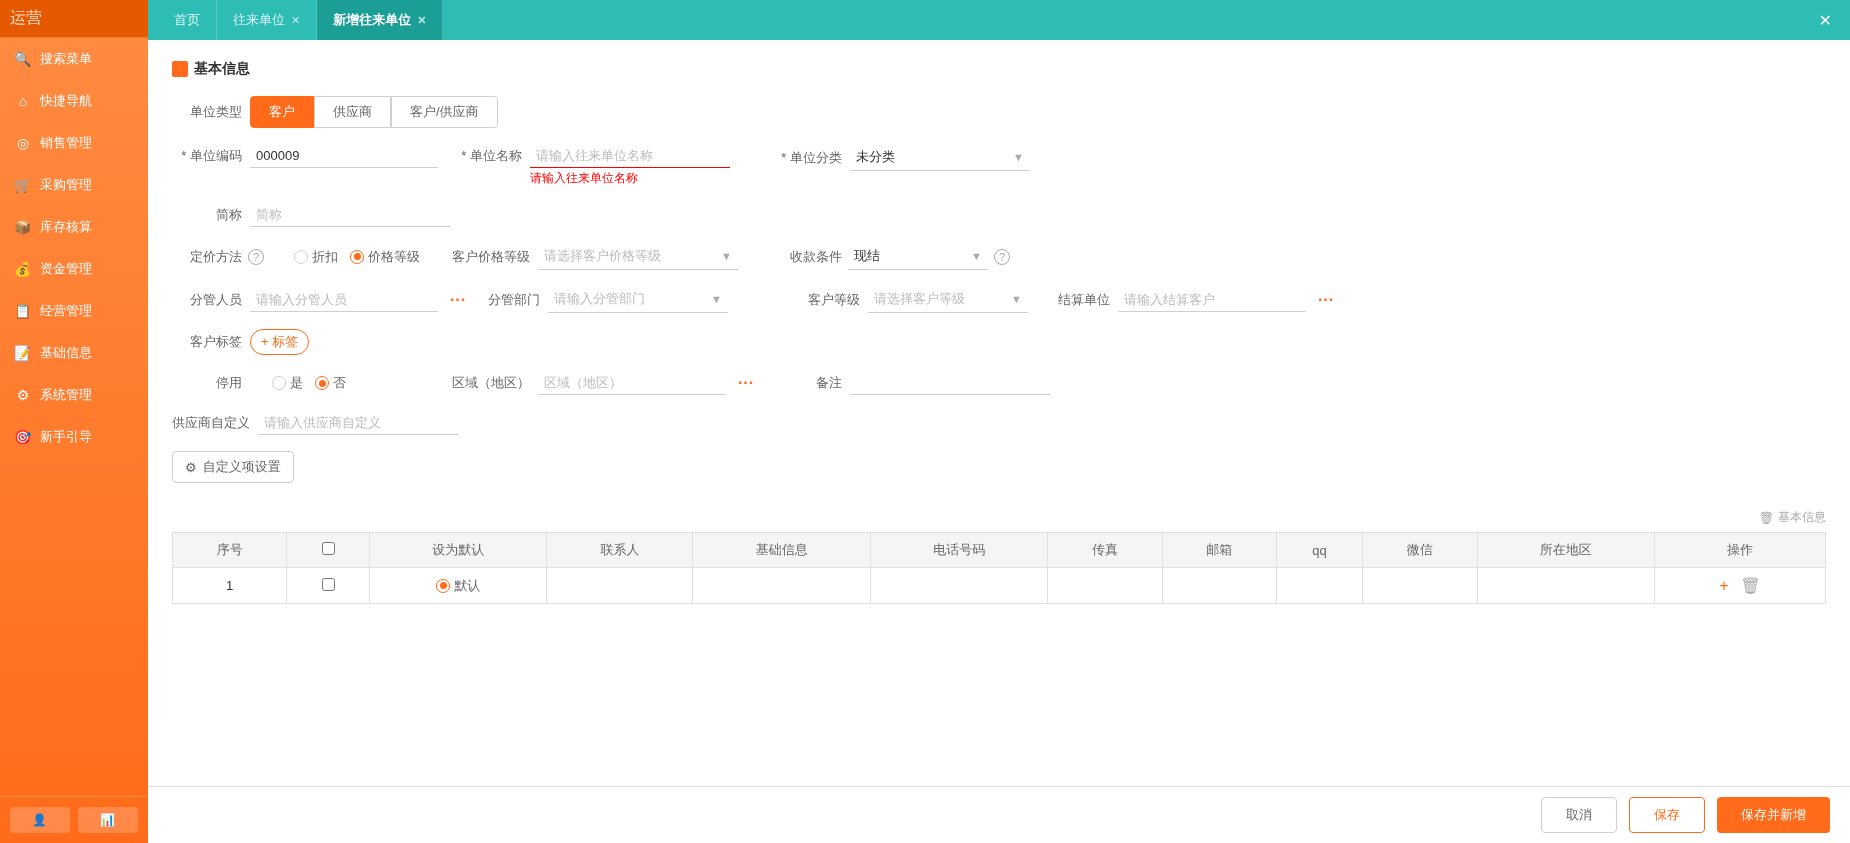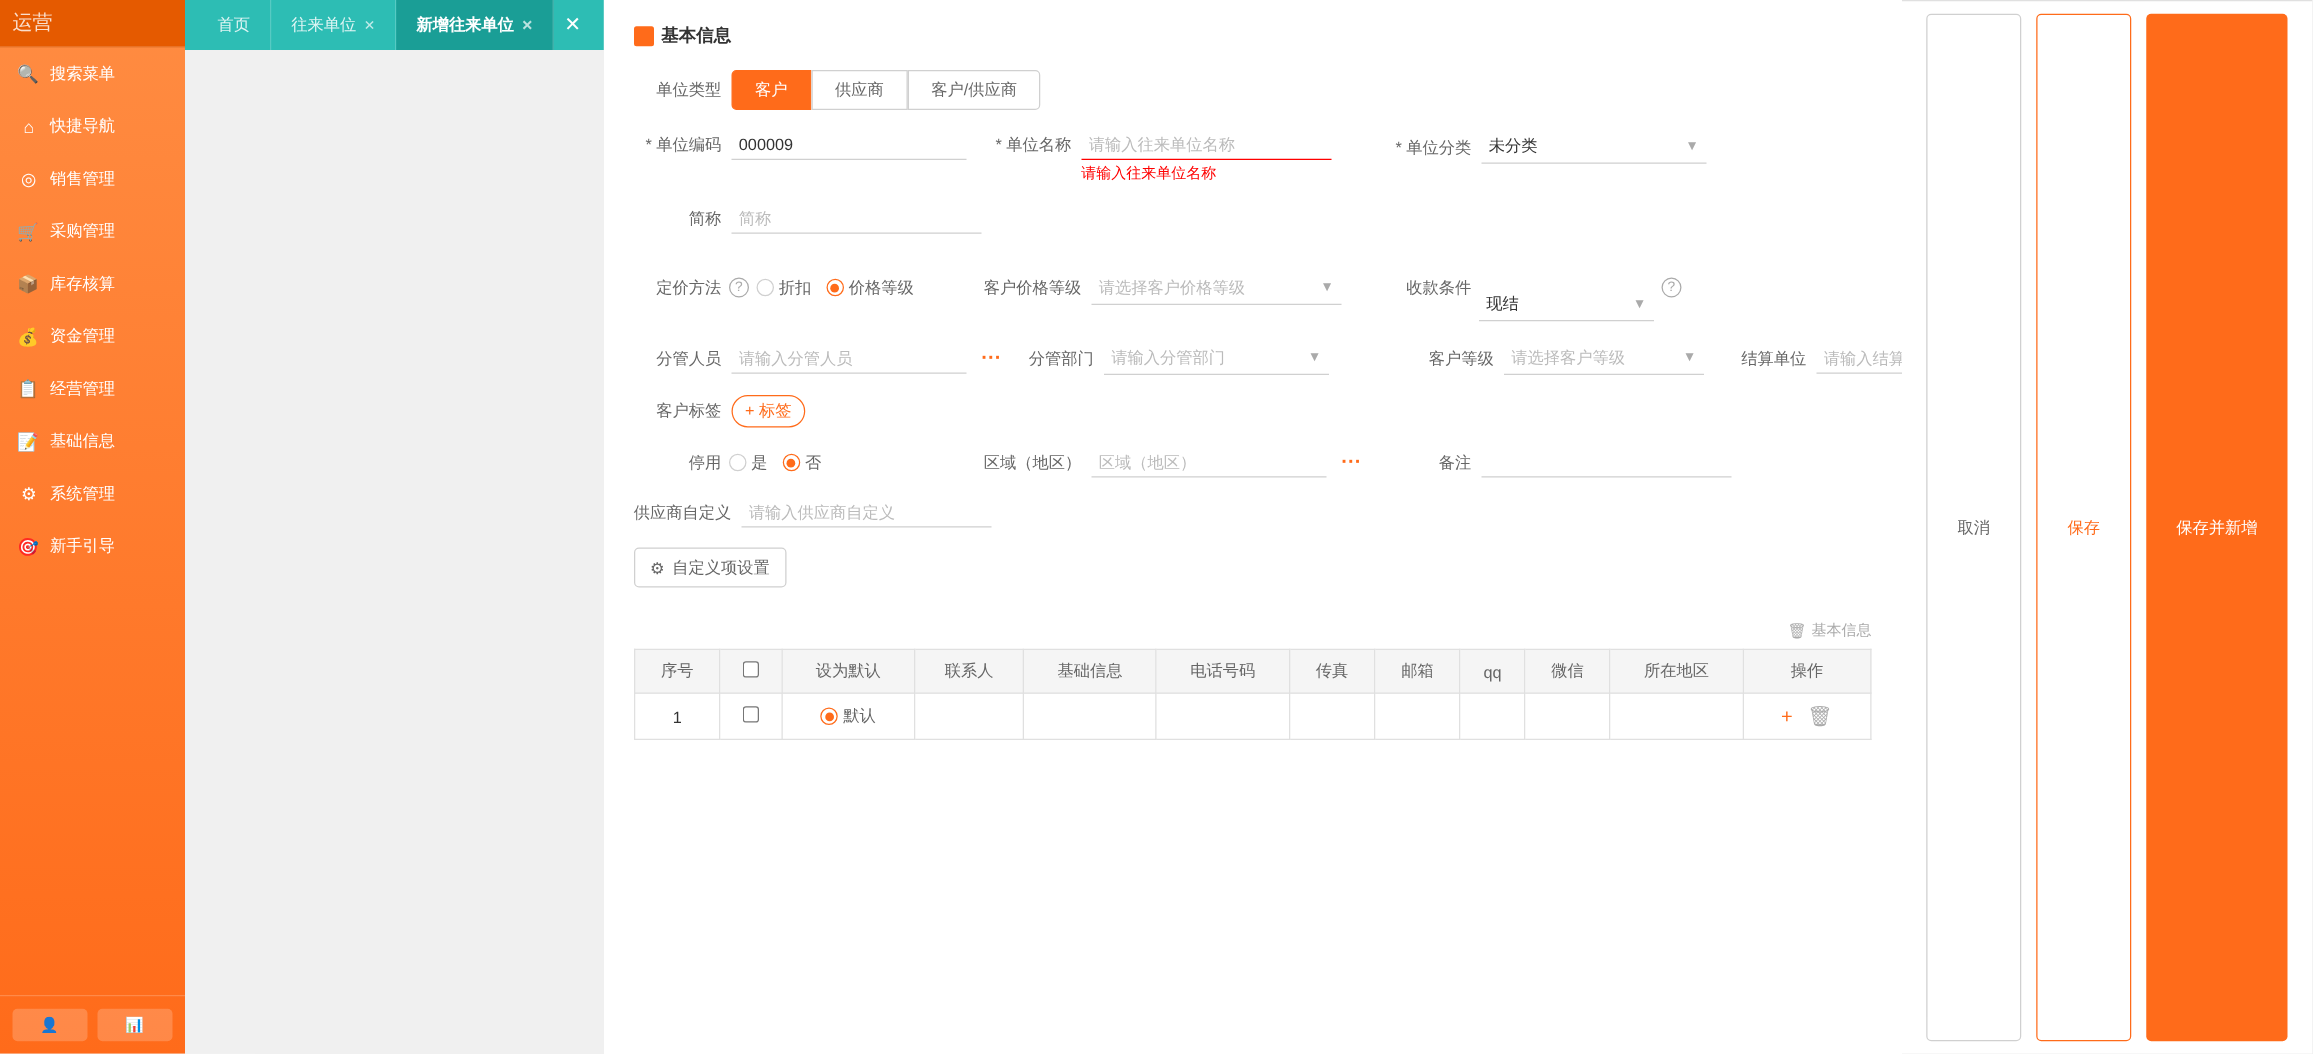--- a/index.html
+++ b/index.html
@@ -47,21 +47,21 @@
       font-size: 12px;
       padding: 6px;
       cursor: pointer;
       text-align: center;
     }
 
     
     .main-area {
       flex: 1;
       display: flex;
-      flex-direction: row;
+      flex-direction: column;
       background: #f0f0f0;
       overflow: hidden;
     }
 
     
     .tab-bar {
       display: flex;
       align-items: center;
       background: #2dbdb4;
       height: 40px;
@@ -185,21 +185,21 @@
     }
     .unit-type-btn:first-child { border-radius: 4px 0 0 4px; }
     .unit-type-btn:last-child { border-radius: 0 4px 4px 0; }
     .unit-type-btn.active {
       background: #ff6b1a;
       color: white;
       border-color: #ff6b1a;
     }
 
     
-    .radio-group { display: flex; align-items: flex-end; gap: 12px; }
+    .radio-group { display: flex; align-items: flex-end; gap: 12px; margin-left: 24px; }
     .radio-option { display: flex; align-items: center; gap: 4px; cursor: pointer; font-size: 13px; color: #666; }
     .radio-circle {
       width: 14px; height: 14px;
       border: 1.5px solid #d0d0d0;
       border-radius: 50%;
       display: flex; align-items: center; justify-content: center;
     }
     .radio-circle.active {
       border-color: #ff6b1a;
     }
@@ -475,21 +475,21 @@
       </div>
       <div class="form-field" style="flex: 0 0 auto; min-width: 320px;">
         <span class="form-label">客户价格等级</span>
         <div class="form-select-wrapper" style="min-width: 200px;">
           <span class="form-select-text">请选择客户价格等级</span>
           <span class="chevron">▼</span>
         </div>
       </div>
       <div class="form-field" style="flex: 0 0 auto; min-width: 250px; gap: 6px;">
         <span class="form-label">收款条件</span>
-        <div class="form-select-wrapper" style="min-width: 140px; margin-top: 27px;">
+        <div class="form-select-wrapper" style="min-width: 140px;">
           <span class="form-select-text has-value">现结</span>
           <span class="chevron">▼</span>
         </div>
         <span class="help-icon">?</span>
       </div>
     </div>
 
     
     <div class="form-row" style="align-items: center;">
       <div class="form-field" style="flex: 0 0 auto; min-width: 280px;">

